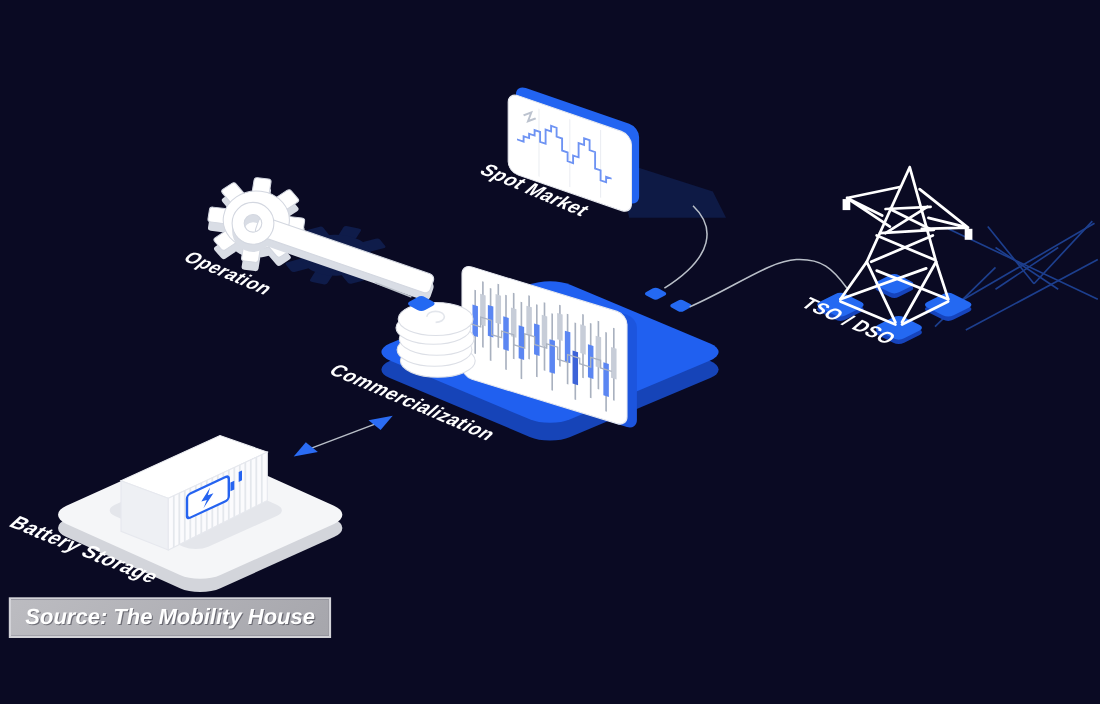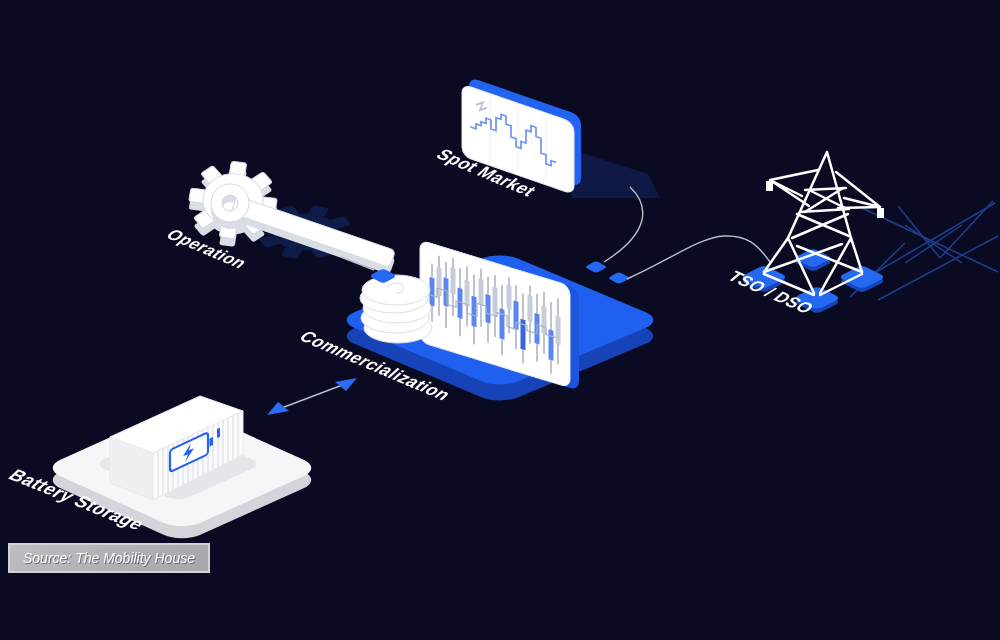--- a/index.html
+++ b/index.html
@@ -8,21 +8,21 @@
   svg{position:absolute;left:0;top:0;}
   .iso{position:absolute;color:#ffffff;font-weight:700;white-space:nowrap;
        transform-origin:0 0;letter-spacing:.4px;}
   #lbl-operation{left:177px;top:226px;font-size:16.5px;transform:rotate(23deg) skewX(-25deg);}
   #lbl-spot{left:447px;top:146px;font-size:17px;transform:rotate(23deg) skewX(-25deg);}
   #lbl-comm{left:310px;top:328px;font-size:17px;transform:rotate(23deg) skewX(-25deg);}
   #lbl-tso{left:739px;top:268px;font-size:16.5px;transform:rotate(24deg) skewX(-25deg);}
   #lbl-batt{left:20px;top:466px;font-size:18px;transform:rotate(22deg) skewX(-25deg);}
   #source-box{position:absolute;left:8px;top:543px;padding:5px 13px;
       background:linear-gradient(135deg,#bcbcc1,#a6a6ac);border:2px solid #d2d2d7;
-      color:#ffffff;font-weight:400;font-style:italic;font-size:14px;
+      color:#ffffff;font-weight:700;font-style:italic;font-size:20px;
       text-shadow:1px 1px 0 rgba(50,50,60,.55);}
   .cb{fill:#5b86f2}.cg{fill:#c7cdd8}.cd{fill:#3d63d8}
   .wire{stroke:#b9bfc8;stroke-width:1.4;fill:none}
   .twr{stroke:#ffffff;stroke-width:2.5;fill:none;stroke-linecap:round}
   .shw{stroke:#1d3f8e;stroke-width:1.5;fill:none}
   .wick{stroke:#a9b1bf;stroke-width:1.5}
 </style>
 </head>
 <body>
 

